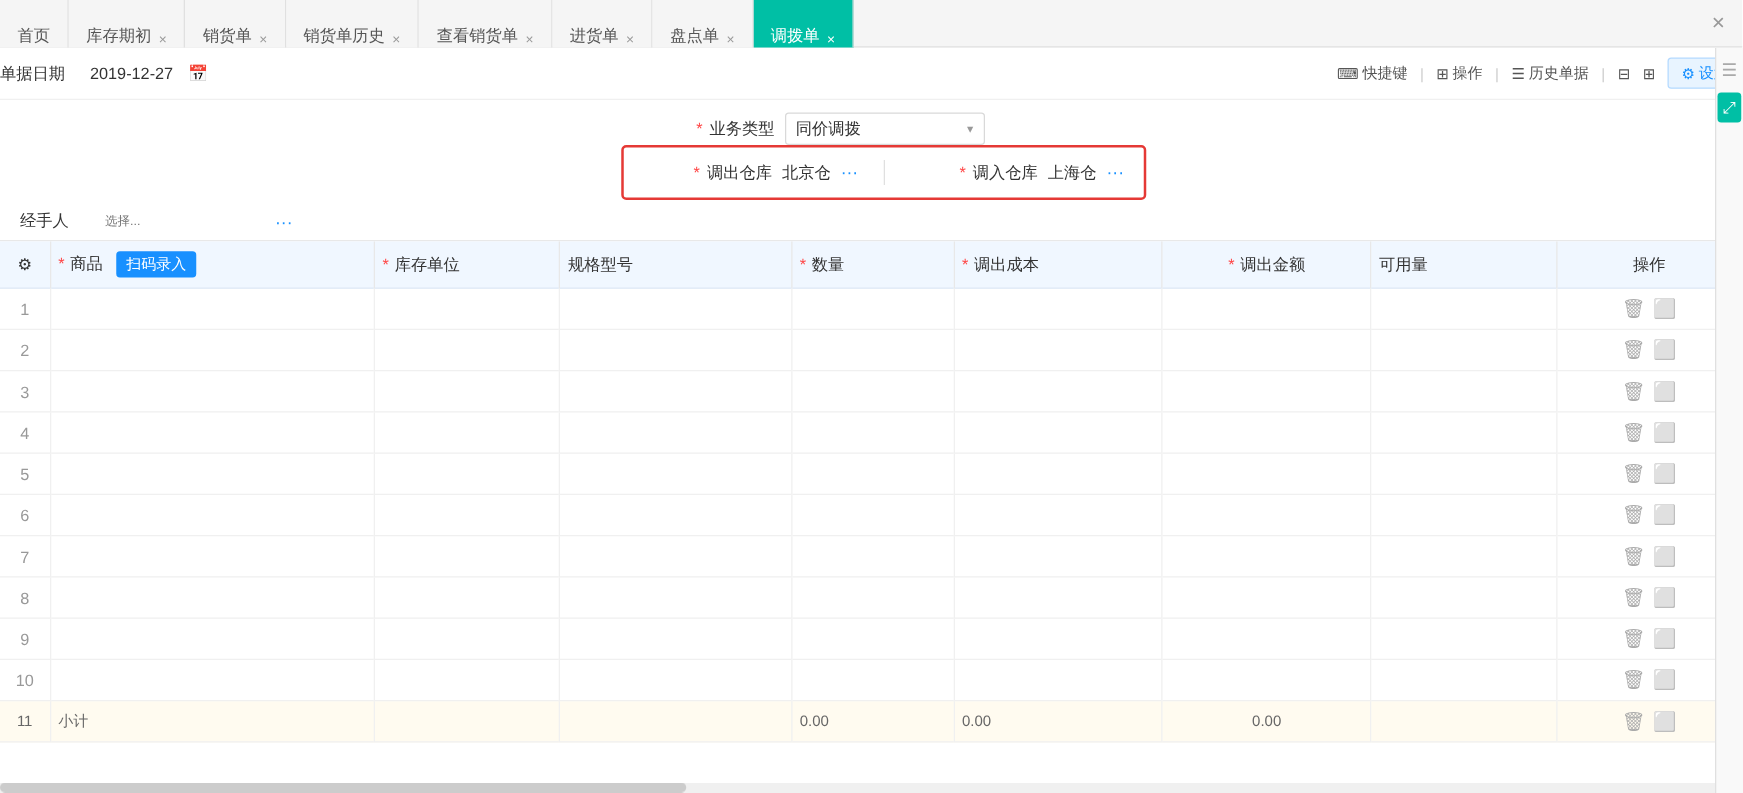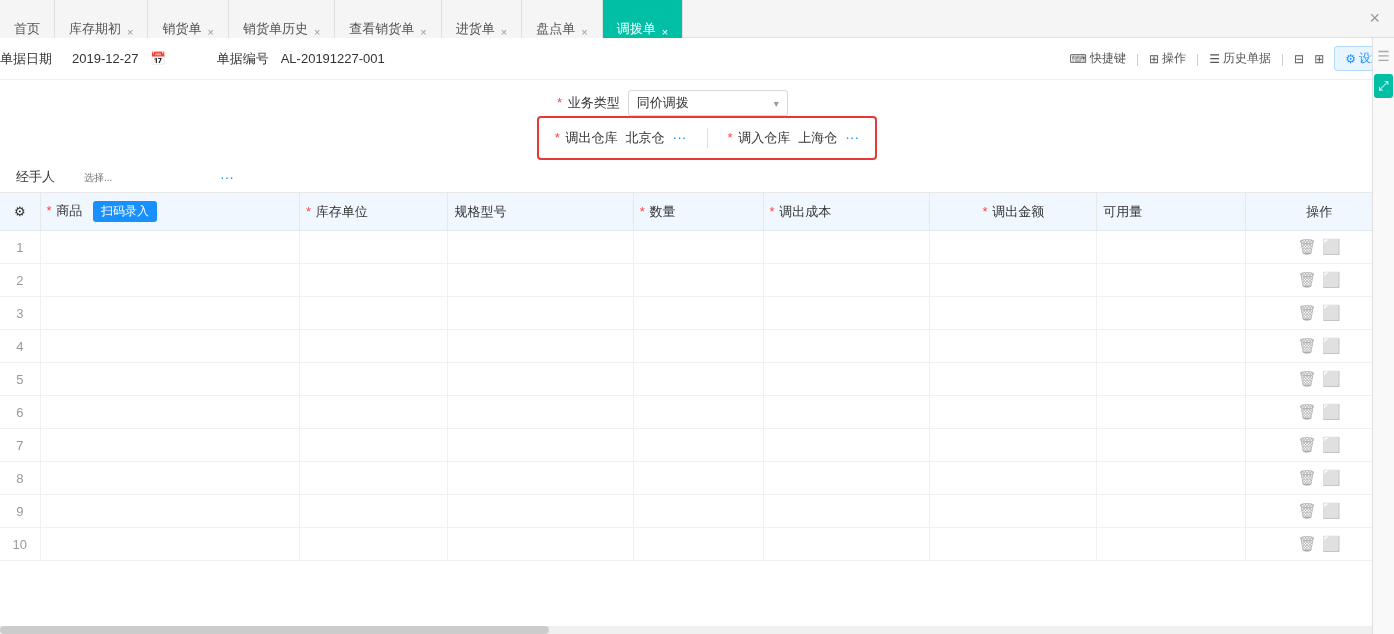--- a/index.html
+++ b/index.html
@@ -125,20 +125,21 @@
       padding: 10px 16px;
       display: flex;
       align-items: center;
       flex: 1;
       margin-left: 20px;
       gap: 0;
     }
     .warehouse-section {
       display: flex;
       flex: 1;
+      margin-left: 40px;
     }
     .warehouse-label {
       color: #333;
       white-space: nowrap;
     }
     .warehouse-label .required { color: #f44; margin-right: 2px; }
     .warehouse-value {
       color: #333;
       margin-left: 8px;
     }
@@ -354,24 +355,20 @@
     <span class="tab-close">×</span>
   </div>
   <div class="tab-bar-close">×</div>
 </div>
 
 <div class="header-top">
   <div class="form-group">
     <span class="form-label">单据日期</span>
     <span class="form-value">2019-12-27</span>
     <span class="date-icon">📅</span>
-  </div>
-  <div class="form-group" style="margin-left:20px;">
-    <span class="doc-number-label">单据编号</span>
-    <span class="doc-number-value">AL-20191227-001</span>
   </div>
   <div class="top-toolbar">
     <div class="toolbar-item">
       <span>⌨</span>
       <span>快捷键</span>
     </div>
     <span class="toolbar-divider">|</span>
     <div class="toolbar-item">
       <span>⊞</span>
       <span>操作</span>
@@ -630,20 +627,36 @@
         <td class="col-cost"></td>
         <td class="col-amount"></td>
         <td class="col-available"></td>
         <td class="col-ops">
           <div class="ops-icons">
             <span class="op-icon">🗑</span>
             <span class="op-icon">⬜</span>
           </div>
         </td>
       </tr>
+        <tr class="subtotal-row">
+        <td class="row-num">11</td>
+        <td class="col-product">小计</td>
+        <td class="col-unit"></td>
+        <td class="col-spec"></td>
+        <td class="col-qty">0.00</td>
+        <td class="col-cost">0.00</td>
+        <td class="col-amount">0.00</td>
+        <td class="col-available"></td>
+        <td class="col-ops">
+          <div class="ops-icons">
+            <span class="op-icon">🗑</span>
+            <span class="op-icon">⬜</span>
+          </div>
+        </td>
+      </tr>
       </tbody>
   </table>
 </div>
 
 <div class="right-sidebar">
   <span class="sidebar-icon">☰</span>
   <span class="sidebar-icon green">⤢</span>
 </div>
 
 <div class="scroll-track">

